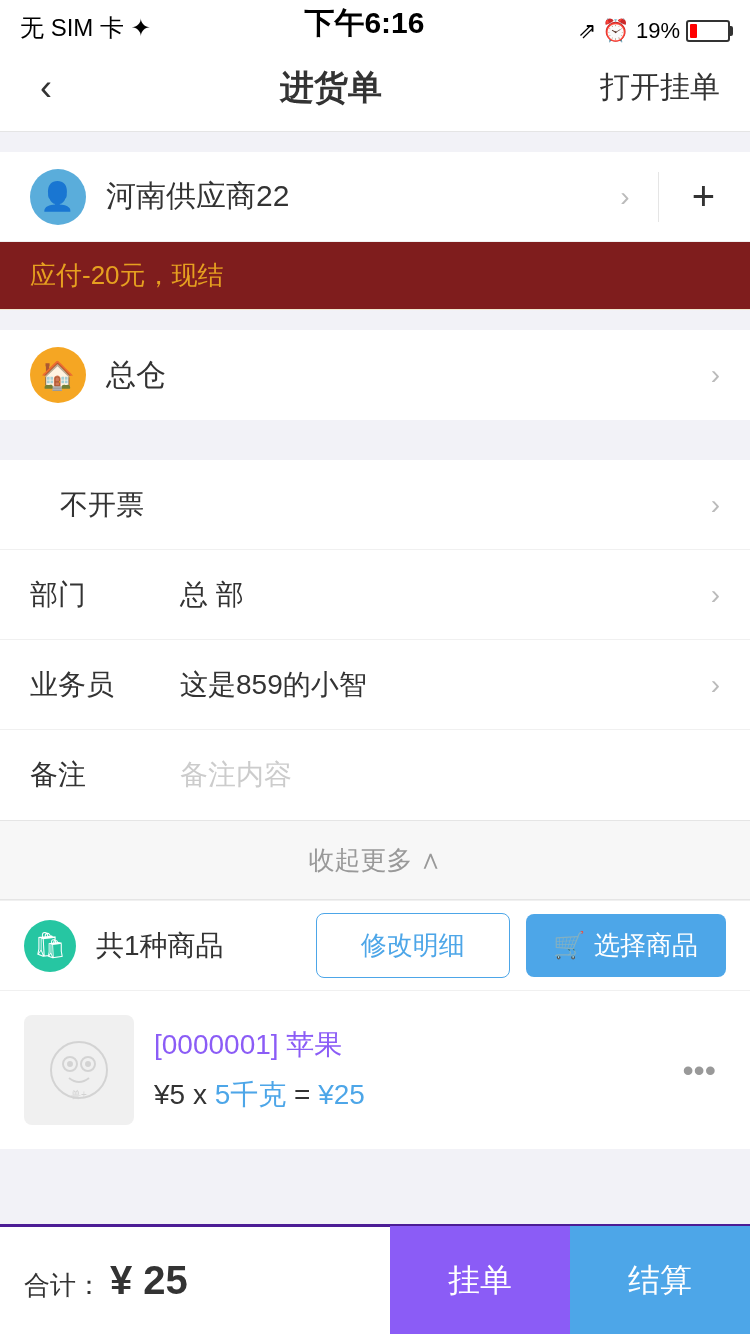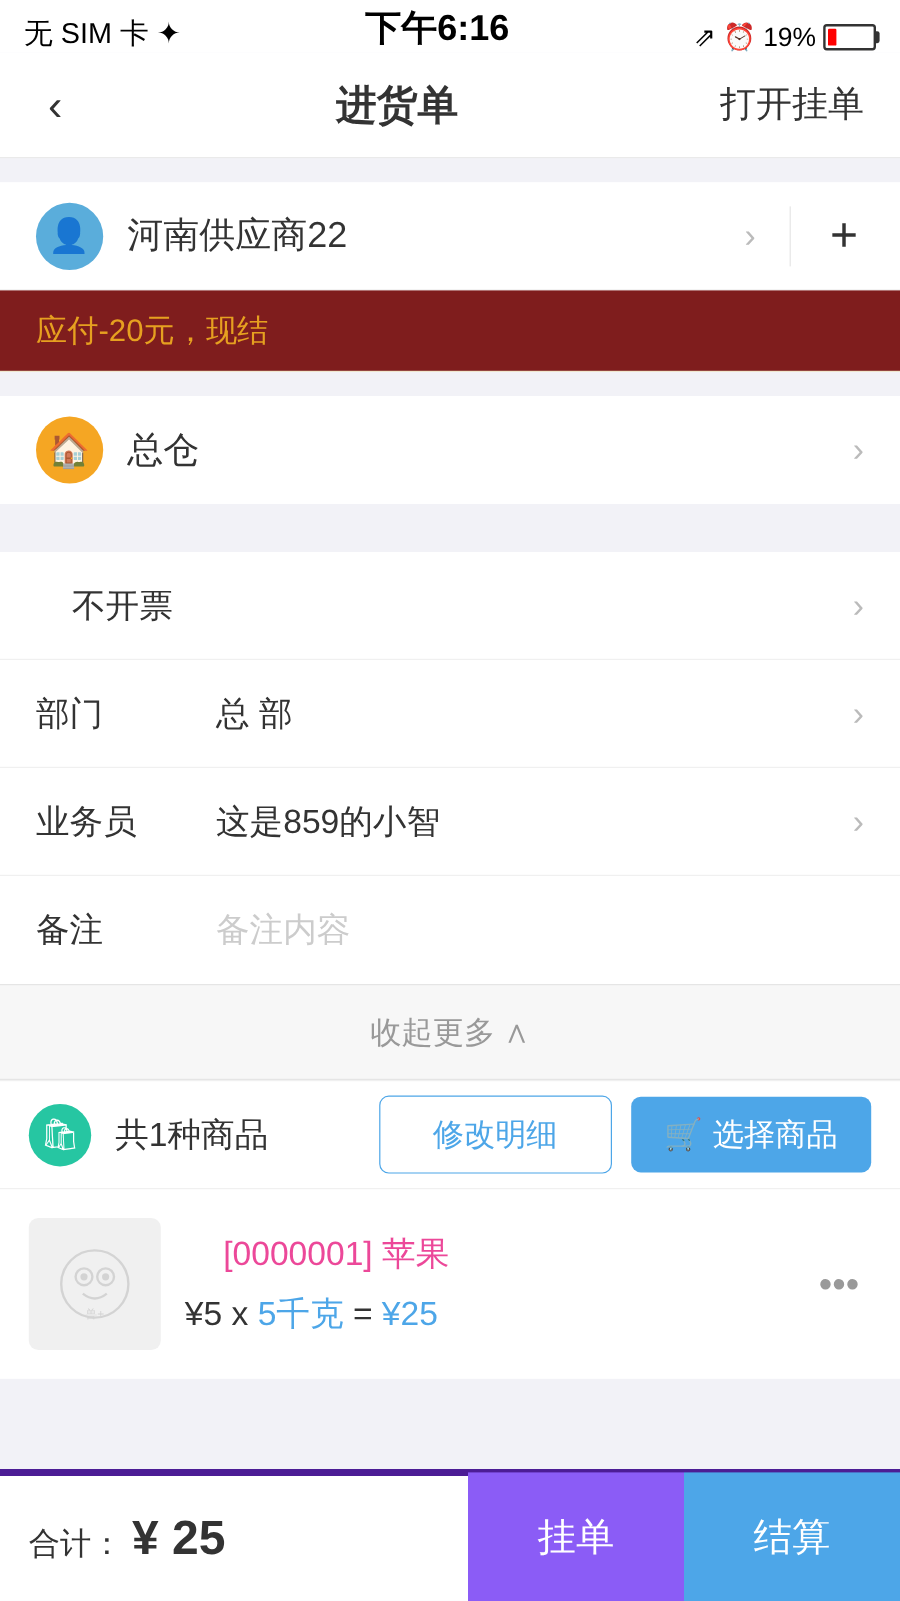--- a/index.html
+++ b/index.html
@@ -266,23 +266,22 @@
     }
     .owl-logo {
       display: flex; flex-direction: column; align-items: center;
       opacity: 0.4;
     }
     .product-info {
       flex: 1;
     }
     .product-name {
       font-size: 28px;
-      color: #ec4899;
+      color: #8b5cf6;
       margin-bottom: 12px;
-      margin-left: 32px;
     }
     .product-price {
       font-size: 28px;
       color: #333;
     }
     .price-highlight {
       color: #4da6e8;
     }
     .more-btn {
       color: #999;
@@ -293,21 +292,21 @@
 
     
     .bottom-bar {
       position: fixed;
       bottom: 0;
       width: 750px;
       height: 110px;
       display: flex;
       align-items: center;
       background: #fff;
-      border-top: 6px solid #4c1d95;
+      border-top: 3px solid #4c1d95;
     }
     .total-section {
       flex: 1;
       padding: 0 24px;
     }
     .total-amount-row {
       display: flex;
       align-items: baseline;
       gap: 8px;
     }

